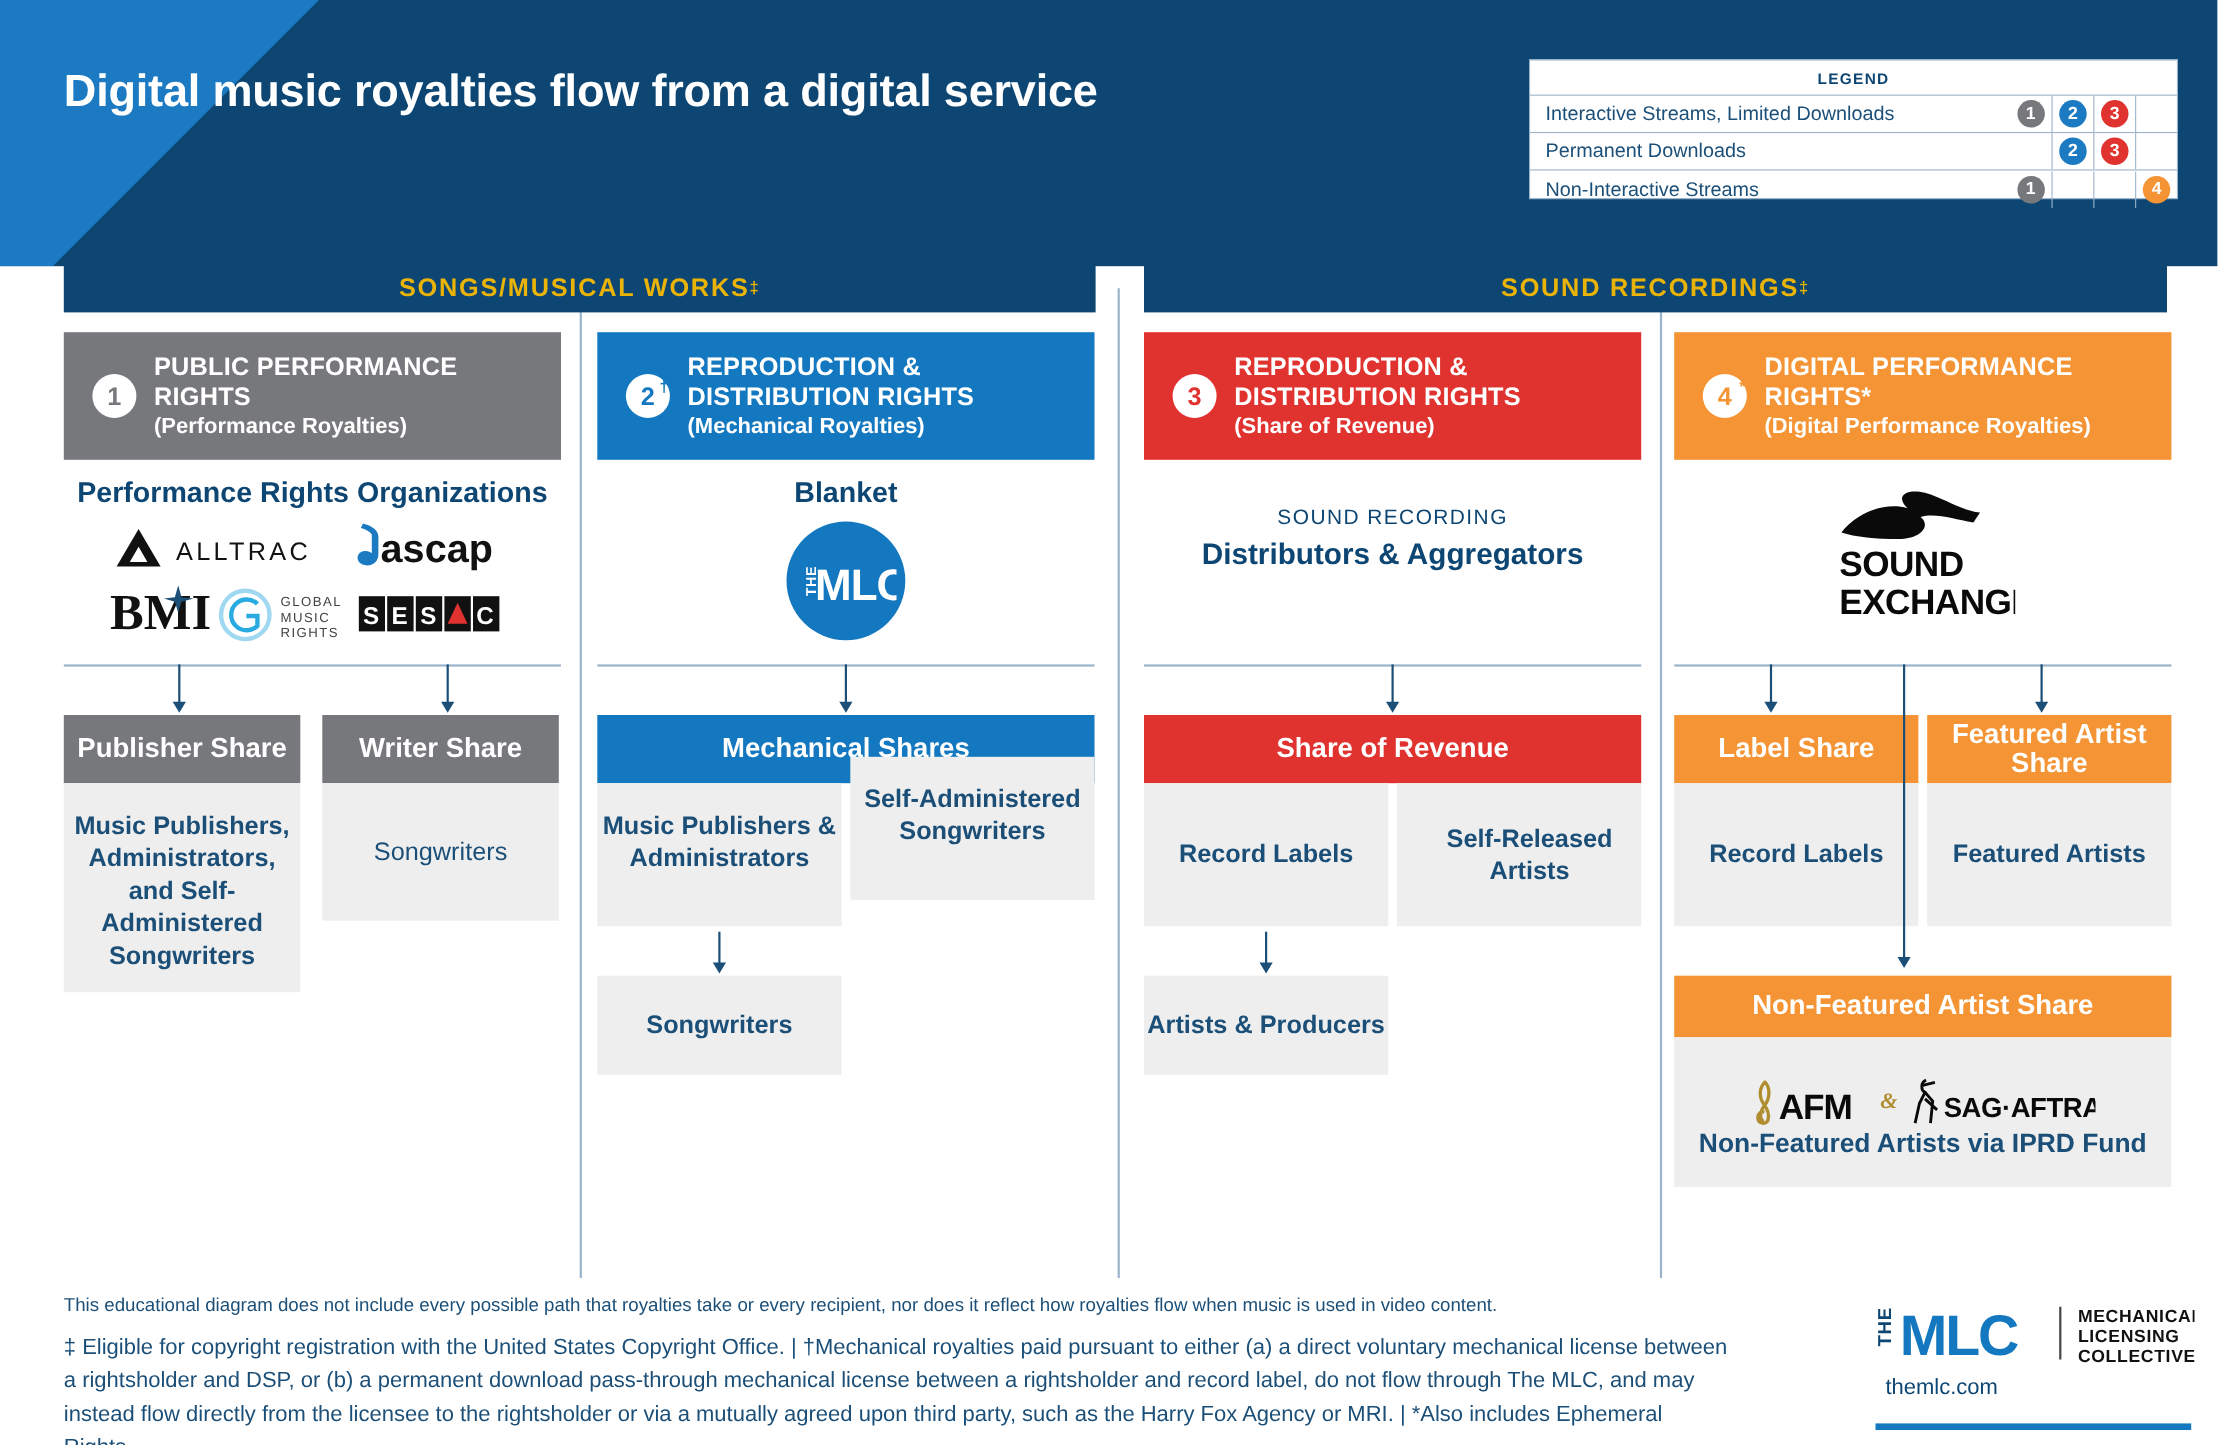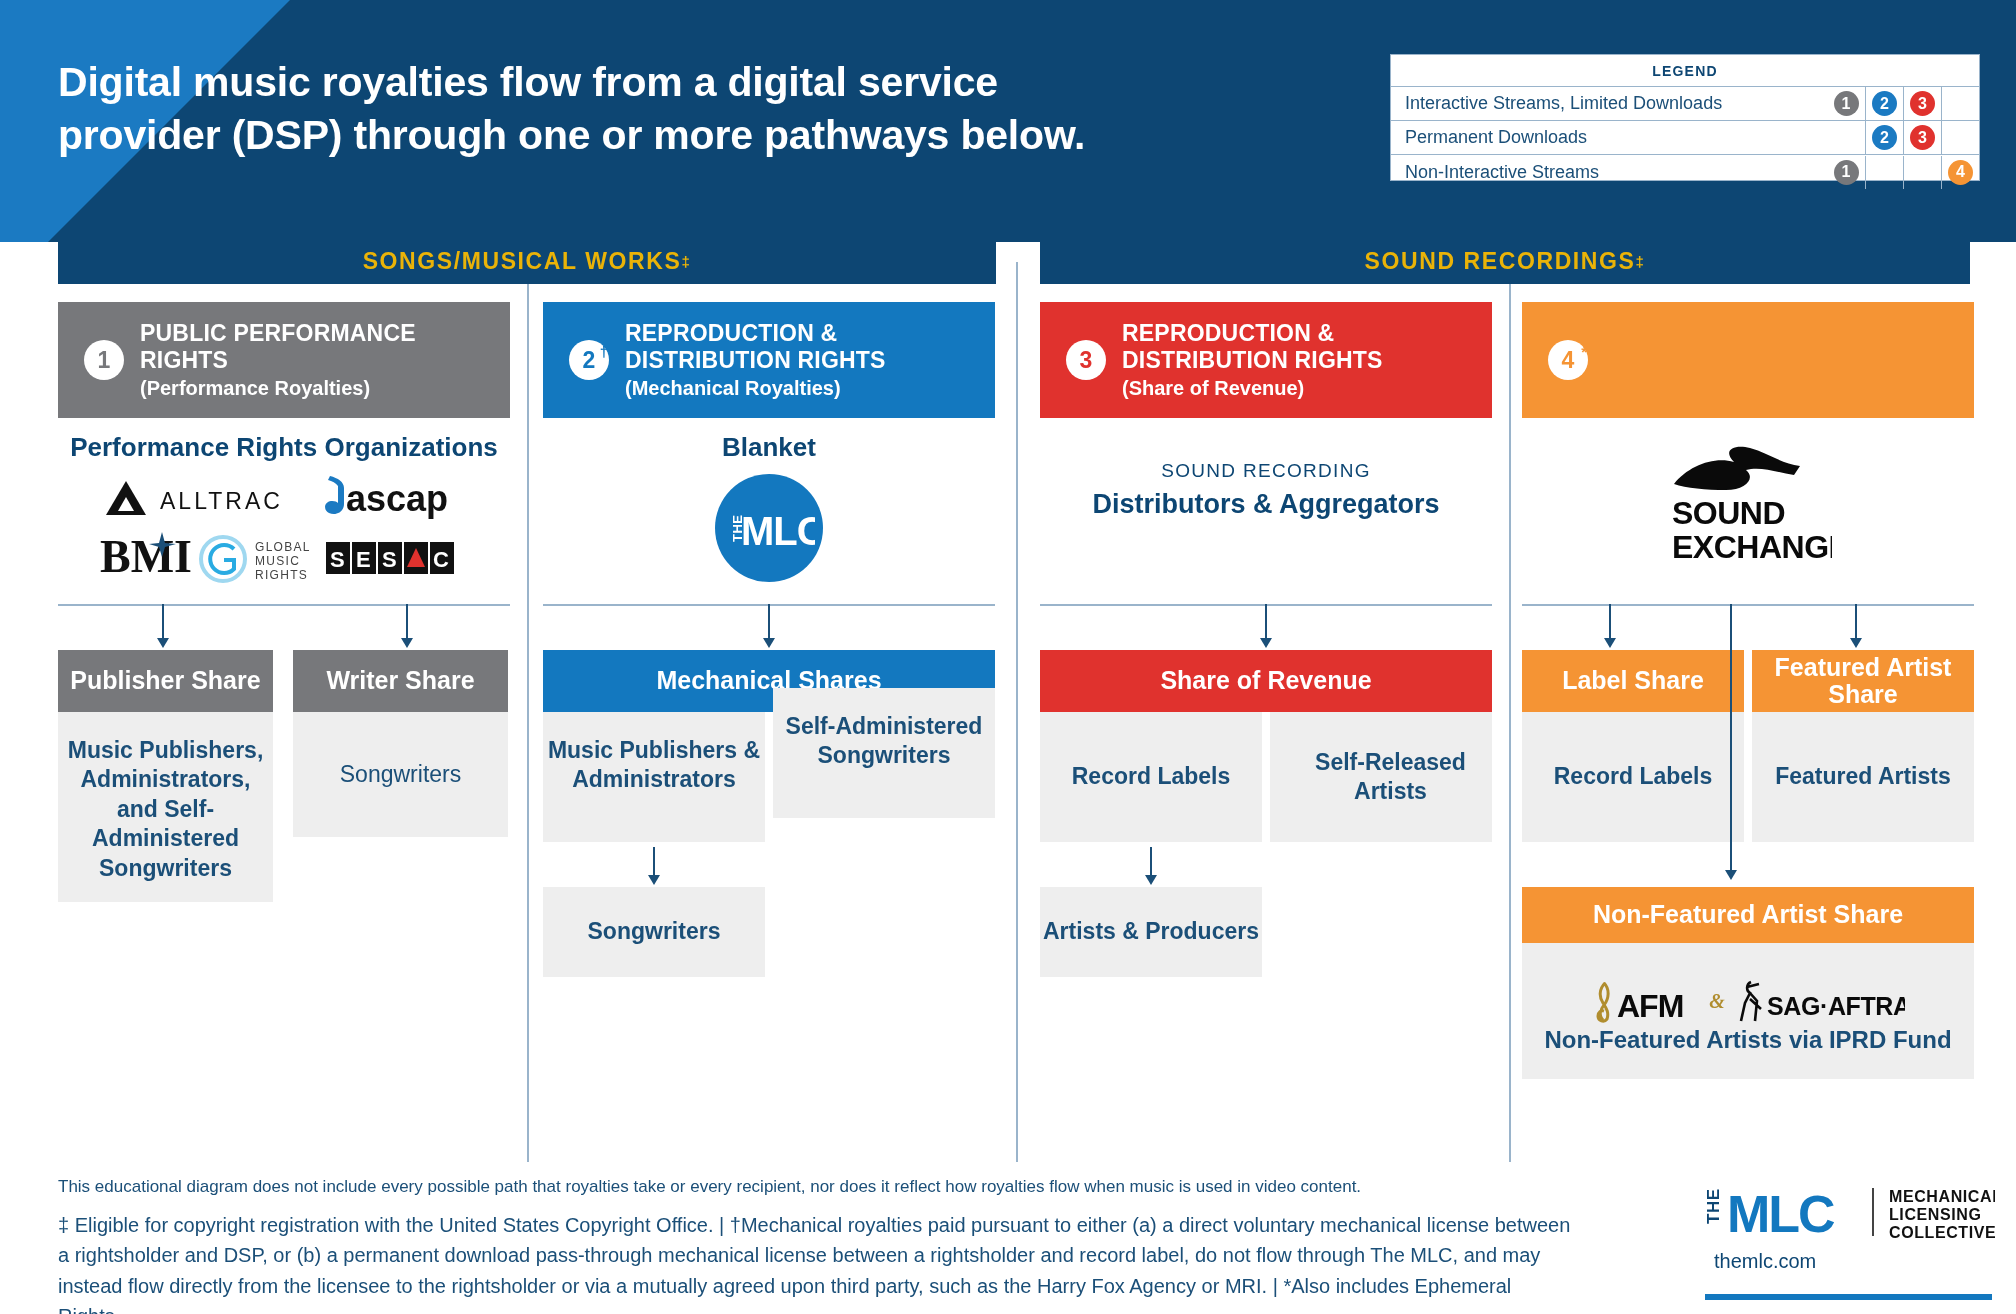--- a/index.html
+++ b/index.html
@@ -172,21 +172,20 @@
 </style>
 </head>
 <body>
 
 <div class="page">
 
   <div class="header">
     <div class="header-wedge"></div>
     <div class="header-title">
       <span>Digital music royalties flow from a digital service</span>
-      <span class="l2">provider (DSP) through one or more pathways below.</span>
     </div>
 
     <div class="legend">
       <div class="legend-title">LEGEND</div>
 
       <div class="legend-row">
         <div class="legend-label">Interactive Streams, Limited Downloads</div>
         <div class="legend-cells">
           <div class="lcell nb">
               <span class="badge b-gray">1</span>
@@ -369,20 +368,24 @@
     <div class="share-body mid" style="left:1270px; top:470px; width:222px; height:130px;padding-left:19px;">Self-Released Artists</div>
 
     <div class="vline" style="left:1150px; top:605px; height:30px;"></div>
     <div class="arrowhead" style="left:1145px; top:633px;"></div>
     <div class="share-body mid" style="left:1040px; top:645px; width:222px; height:90px;">Artists &amp; Producers</div>
 
     <div class="rights-head rh-orange" style="left:1522px; top:60px; width:452px;">
       <div class="rh-badge bg-orange">
         <span>4</span>
         <span class="sup">*</span>
+      </div>
+      <div class="rh-text">
+        <div class="rh-main">DIGITAL PERFORMANCE RIGHTS*</div>
+        <div class="rh-sub">(Digital Performance Royalties)</div>
       </div>
     </div>
 
     <div class="logo-wrap" style="left:1672px; top:200px;">
       <svg width="160" height="125" viewBox="0 0 160 125">
         <path d="M2 42 C16 24, 42 14, 62 20 C50 8, 62 2, 78 6 C96 11, 110 22, 128 24 L122 33 C104 30, 88 24, 74 28 C84 36, 74 48, 54 48 C34 48, 14 46, 2 42 Z" fill="#0a0a0a"></path>
         <text x="0" y="82" font-family="Liberation Sans, sans-serif" font-size="32" font-weight="bold" fill="#0a0a0a" letter-spacing="-0.5">SOUND</text>
         <text x="0" y="116" font-family="Liberation Sans, sans-serif" font-size="32" font-weight="bold" fill="#0a0a0a" letter-spacing="-0.5">EXCHANGE</text>
       </svg>
     </div>

